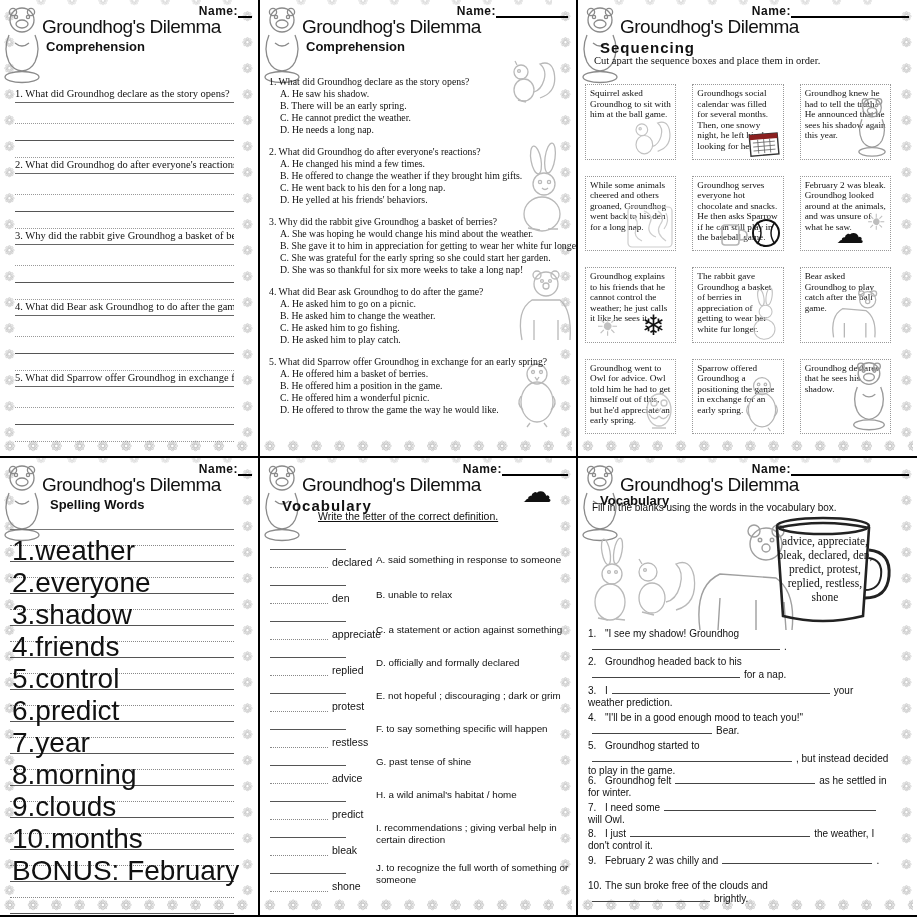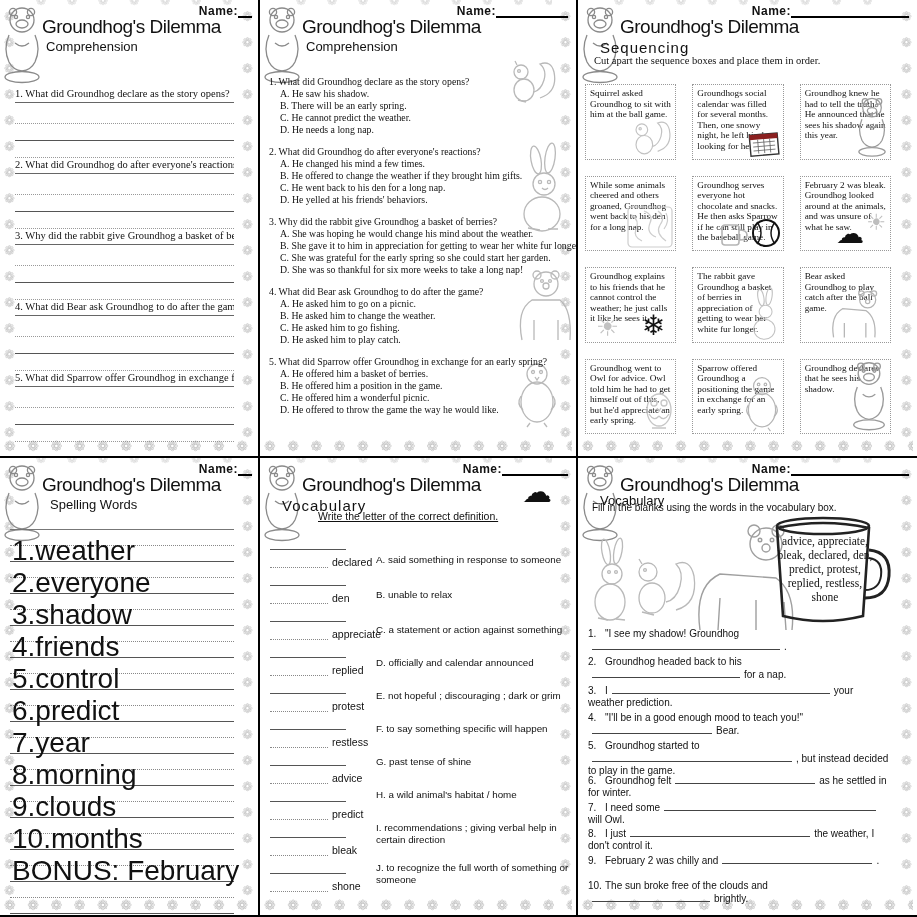--- a/index.html
+++ b/index.html
@@ -18,21 +18,21 @@
           line-height:26px;text-align:center;white-space:pre-line;overflow:hidden;}
   .sr{right:2px;} .sl{left:1px;}
   .sb{position:absolute;bottom:1px;left:4px;right:4px;color:#c3c3c3;font-size:14px;letter-spacing:4px;
       white-space:nowrap;overflow:hidden;text-align:center;}
   .st{position:absolute;top:-6px;left:36px;right:24px;color:#d6d6d6;font-size:12px;letter-spacing:9px;
       white-space:nowrap;overflow:hidden;}
 
   
   .title{position:absolute;left:42px;top:3px;font-family:"Liberation Sans",sans-serif;font-weight:normal;
          font-size:19px;letter-spacing:-.5px;white-space:nowrap;}
-  .subtitle{position:absolute;left:46px;top:28px;font-family:"Liberation Sans",sans-serif;font-weight:normal;
+  .subtitle{position:absolute;left:46px;top:28px;font-family:"Liberation Sans",sans-serif;font-weight:bold;
             font-size:13px;white-space:nowrap;}
   #p3 .subtitle{font-size:15px;letter-spacing:1px;top:27px;left:22px;}
   #p5 .subtitle{font-size:15px;letter-spacing:1px;top:27px;left:22px;}
   #p6 .subtitle{font-size:13px;top:24px;left:22px;}
   #p4 .subtitle{left:50px;}
   .namef{position:absolute;top:4px;display:flex;align-items:flex-end;font-family:"Liberation Sans",sans-serif;}
   .nlabel{font-weight:bold;font-size:12px;letter-spacing:.5px;}
   .nline{display:inline-block;border-bottom:2px solid #000;height:11px;}
   .mascot{position:absolute;left:1px;top:5px;}
 
@@ -700,21 +700,21 @@
         <span class="vblank"></span>
     <div class="vrow2">
           <span class="vdot"></span>
     <span class="vword">shone</span>
         </div>
       </div>
 
   <div class="vd" style="top:96px">A. said something in response to someone</div>
   <div class="vd" style="top:131px">B. unable to relax</div>
   <div class="vd" style="top:166px">C.  a statement or action against something</div>
-  <div class="vd" style="top:199px">D. officially and calendar announced</div>
+  <div class="vd" style="top:199px">D. officially and formally declared</div>
   <div class="vd" style="top:232px">E. not hopeful ; discouraging ; dark or grim</div>
   <div class="vd" style="top:265px">F. to say something specific will happen</div>
   <div class="vd" style="top:298px">G. past tense of shine</div>
   <div class="vd" style="top:331px">H. a wild animal's habitat / home</div>
   <div class="vd" style="top:364px">I.  recommendations ; giving verbal help in certain direction</div>
   <div class="vd" style="top:404px">J. to recognize the full worth of something or someone</div>
 </section>
 
 <section class="page" id="p6">
   <div class="st">❁ ❁ ❁ ❁ ❁ ❁ ❁ ❁ ❁ ❁ ❁ ❁ ❁ ❁</div>

